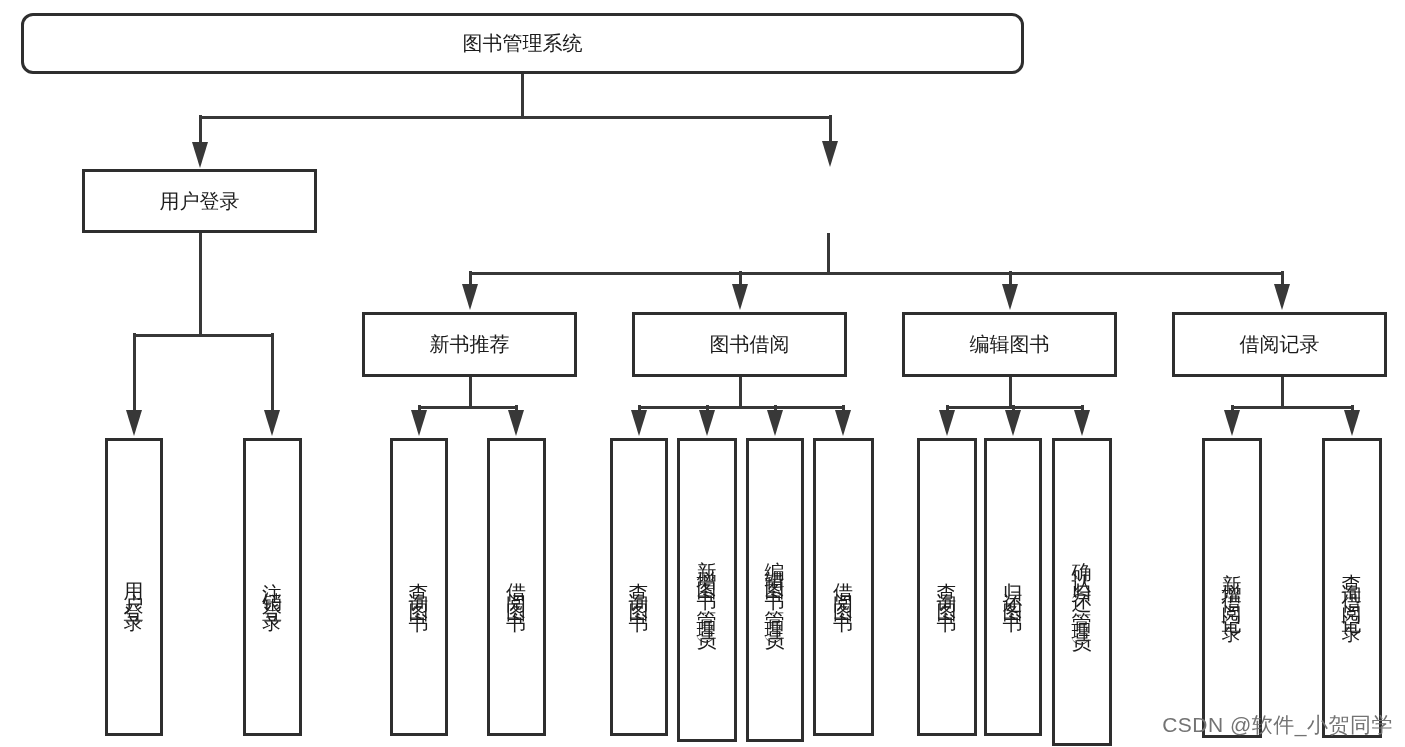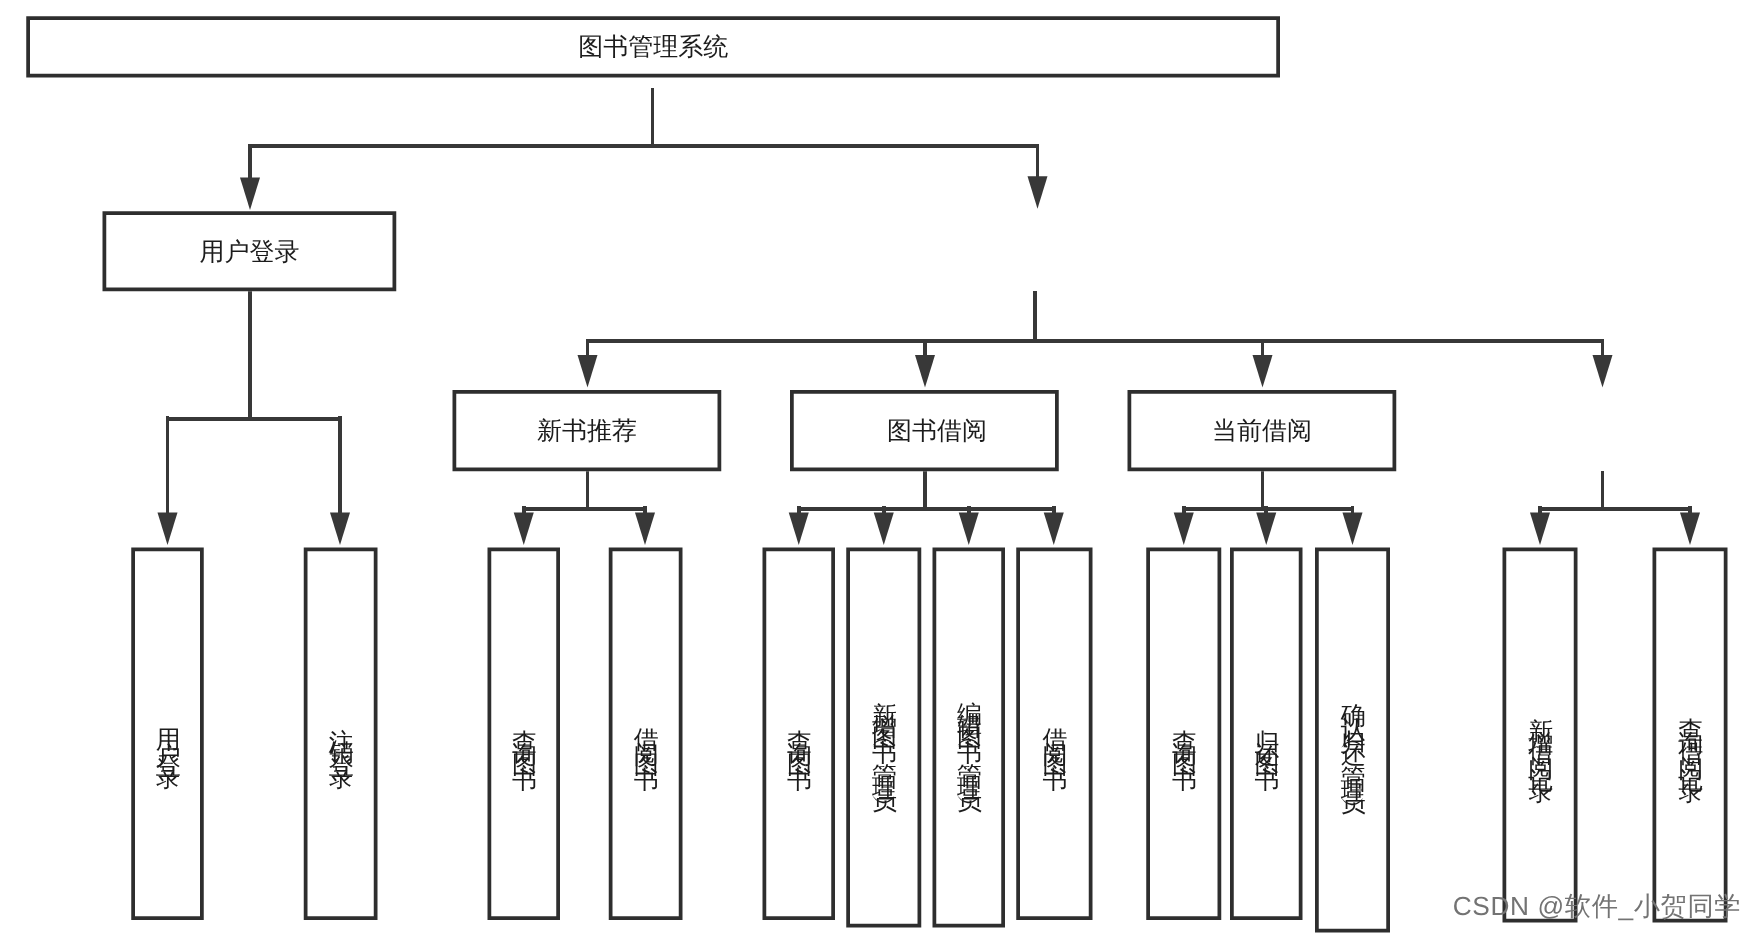--- a/index.html
+++ b/index.html
@@ -84,27 +84,28 @@
       <polygon points="767,410 783,410 775,436"></polygon>
       <polygon points="835,410 851,410 843,436"></polygon>
       <polygon points="939,410 955,410 947,436"></polygon>
       <polygon points="1005,410 1021,410 1013,436"></polygon>
       <polygon points="1074,410 1090,410 1082,436"></polygon>
       <polygon points="1224,410 1240,410 1232,436"></polygon>
       <polygon points="1344,410 1360,410 1352,436"></polygon>
     </g>
   </svg>
 
-  <div class="box" style="left:21px; top:13px; width:1003px; height:49px;">图书管理系统</div>
+  <div class="box" style="left:21px; top:13px; width:1003px; height:61px;border-radius:12px;">图书管理系统</div>
 
   <div class="box" style="left:82px; top:169px; width:235px; height:64px;">用户登录</div>
 
   <div class="box" style="left:362px; top:312px; width:215px; height:65px;text-align:center;">新书推荐</div>
   <div class="box" style="left:632px; top:312px; width:215px; height:65px;padding-left:20px;">图书借阅</div>
-  <div class="box" style="left:902px; top:312px; width:215px; height:65px;">当前借阅</div>
+  <div class="box" style="left:902px; top:312px; width:215px; height:65px;">编辑图书</div>
+  <div class="box" style="left:1172px; top:312px; width:215px; height:65px;">借阅记录</div>
 
   <div class="box vbox" style="left:105px; top:438px; width:58px; height:298px;">用户登录</div>
   <div class="box vbox" style="left:243px; top:438px; width:59px; height:298px;">注销登录</div>
 
   <div class="box vbox" style="left:390px; top:438px; width:58px; height:298px;">查询图书</div>
   <div class="box vbox" style="left:487px; top:438px; width:59px; height:298px;">借阅图书</div>
 
   <div class="box vbox" style="left:610px; top:438px; width:58px; height:298px;">查询图书</div>
   <div class="box vbox" style="left:677px; top:438px; width:60px; height:304px;">新增图书（管理员）</div>
   <div class="box vbox" style="left:746px; top:438px; width:58px; height:304px;">编辑图书（管理员）</div>

